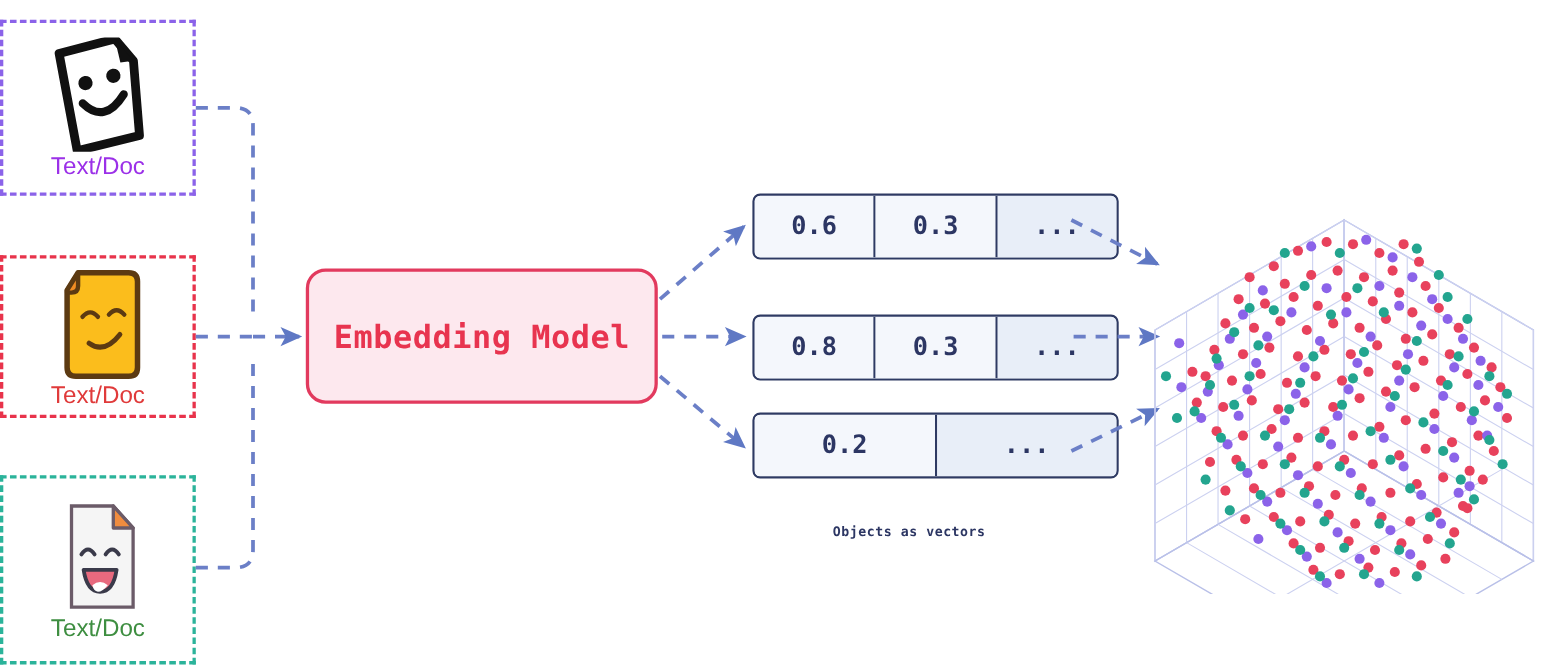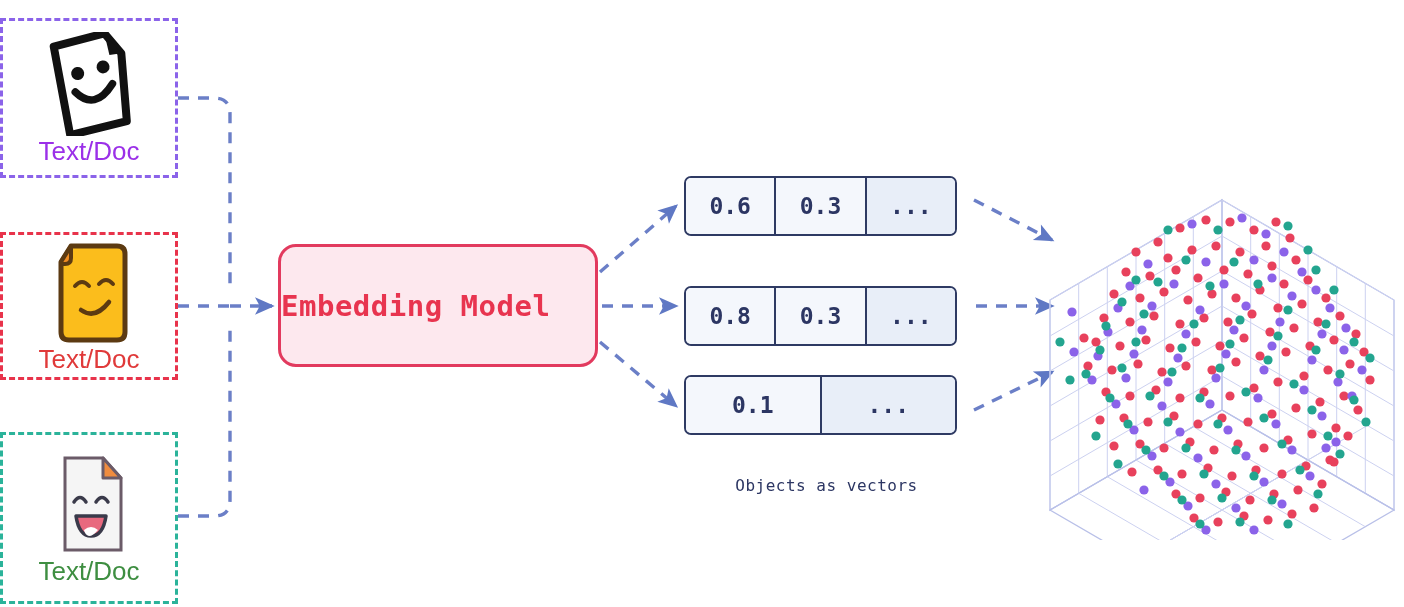--- a/index.html
+++ b/index.html
@@ -29,21 +29,21 @@
     border-style: dashed;
     border-width: 3px;
     background: transparent;
   }
   .src-box .doc-art {
     width: 96px;
     height: 104px;
     position: relative;
   }
   .src-label {
-    font-size: 26px;
+    font-size: 22px;
     line-height: 1;
     margin-top: 2px;
     font-family: "Liberation Sans", sans-serif;
     white-space: nowrap;
   }
 
   #src-box-1 { left: 0px;  top: 18px;  width: 178px; height: 160px; border-color: #8b63e9; }
   #src-box-2 { left: 0px;  top: 232px; width: 178px; height: 148px; border-color: #e8334b; }
   #src-box-3 { left: 0px;  top: 432px; width: 178px; height: 172px; border-color: #2bb39a; }
 
@@ -57,41 +57,42 @@
     left: 278px;
     top: 244px;
     width: 320px;
     height: 123px;
     box-sizing: border-box;
     background: #fde8ee;
     border: 3px solid #e23a5e;
     border-radius: 18px;
     display: flex;
     align-items: center;
+    justify-content: center;
   }
   #embedding-model .em-text {
     font-family: "DejaVu Sans Mono", monospace;
     font-size: 29px;
     font-weight: bold;
     color: #e8344f;
     letter-spacing: 0.5px;
     white-space: nowrap;
   }
 
   
   .vector-row {
     position: absolute;
     display: flex;
     box-sizing: border-box;
     border: 2.5px solid #2e3a63;
     border-radius: 7px;
     overflow: hidden;
     background: #eef2fa;
     height: 60px;
-    width: 273px;
+    width: 333px;
   }
   .vector-row .vcell {
     flex: 1 1 0;
     display: flex;
     align-items: center;
     justify-content: center;
     border-right: 2px solid #2e3a63;
     background: #f4f7fc;
     font-family: "DejaVu Sans Mono", monospace;
     font-size: 23px;
@@ -106,22 +107,22 @@
   #vector-row-2 { left: 684px; top: 286px; }
   #vector-row-3 { left: 684px; top: 375px; }
 
   #vectors-caption {
     position: absolute;
     left: 684px;
     top: 476px;
     width: 285px;
     text-align: center;
     font-family: "DejaVu Sans Mono", monospace;
-    font-size: 16px;
-    font-weight: normal;
+    font-size: 12px;
+    font-weight: bold;
     color: #2c3663;
     letter-spacing: 0.5px;
     white-space: nowrap;
   }
 
   
   #connectors {
     position: absolute;
     left: 0; top: 0;
     width: 1404px;
@@ -195,21 +196,21 @@
     <div class="vcell">...</div>
   </div>
 
   <div class="vector-row" id="vector-row-2">
     <div class="vcell">0.8</div>
     <div class="vcell">0.3</div>
     <div class="vcell">...</div>
   </div>
 
   <div class="vector-row" id="vector-row-3">
-    <div class="vcell">0.1</div>
+    <div class="vcell">0.2</div>
     <div class="vcell">...</div>
   </div>
 
   <div id="vectors-caption">Objects as vectors</div>
 
   <svg id="connectors" viewBox="0 0 1404 607">
     <defs>
       <marker id="arrowhead" markerWidth="7" markerHeight="7" refX="5.4" refY="3.1" orient="auto" markerUnits="strokeWidth">
         <path d="M0.4,0.5 L6.2,3.1 L0.4,5.7 L1.8,3.1 Z" fill="#5f78c4"></path>
       </marker>

